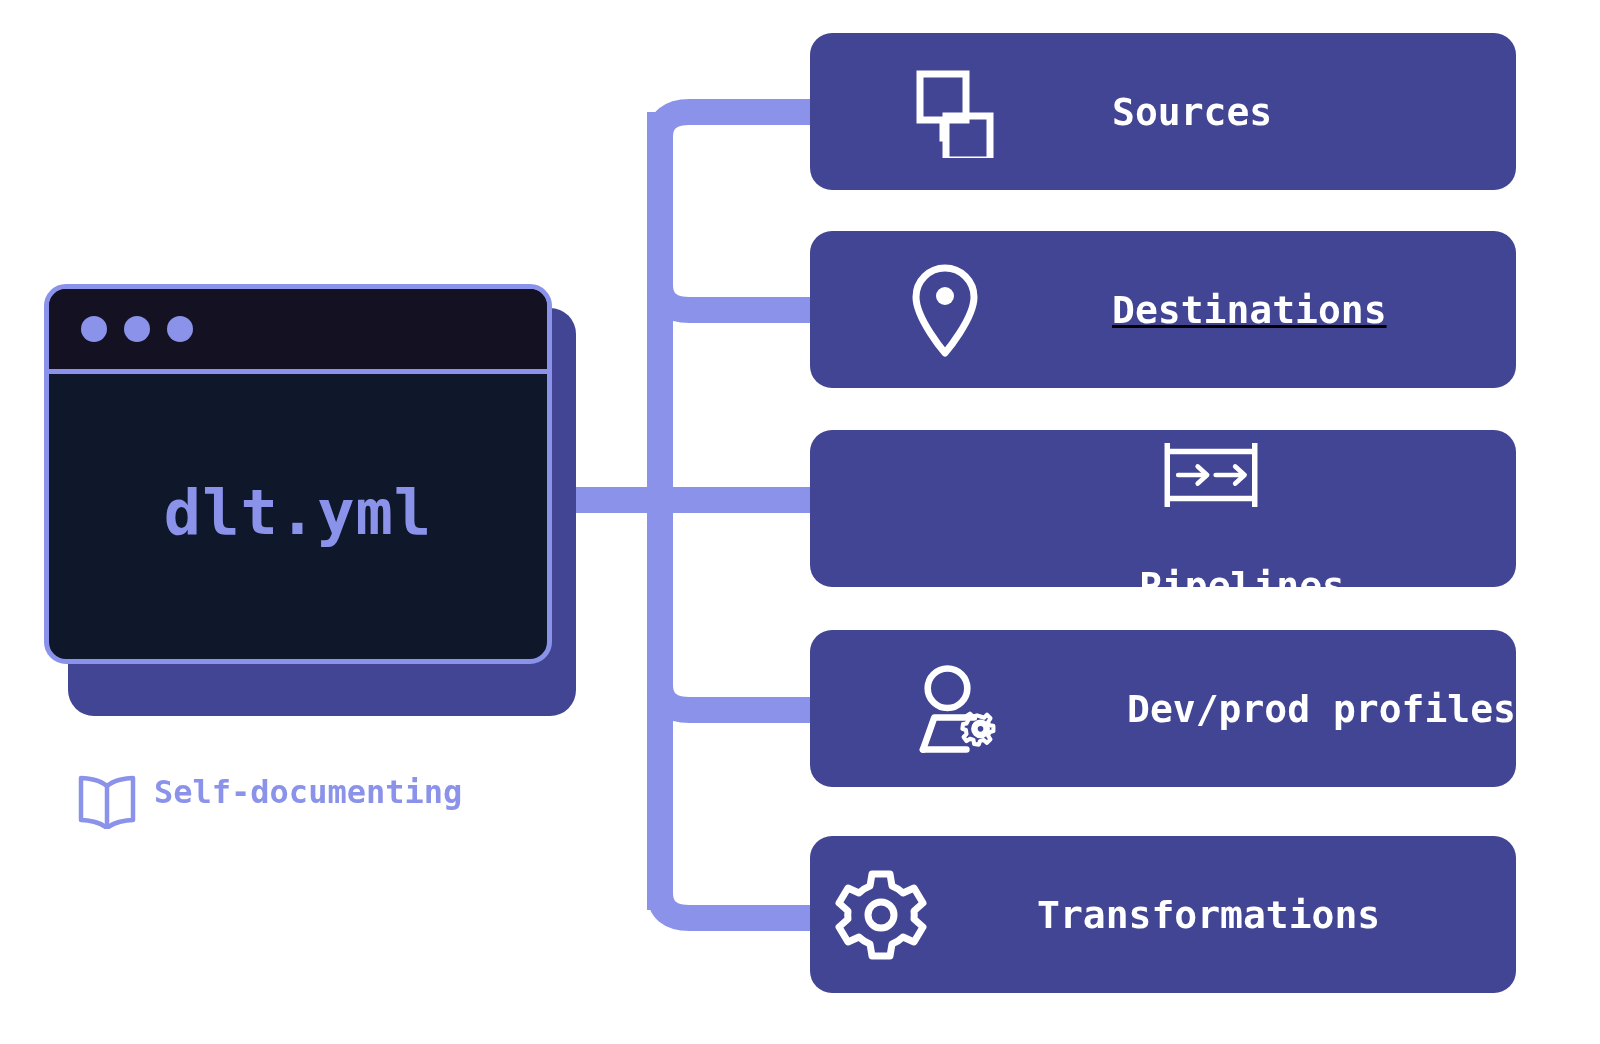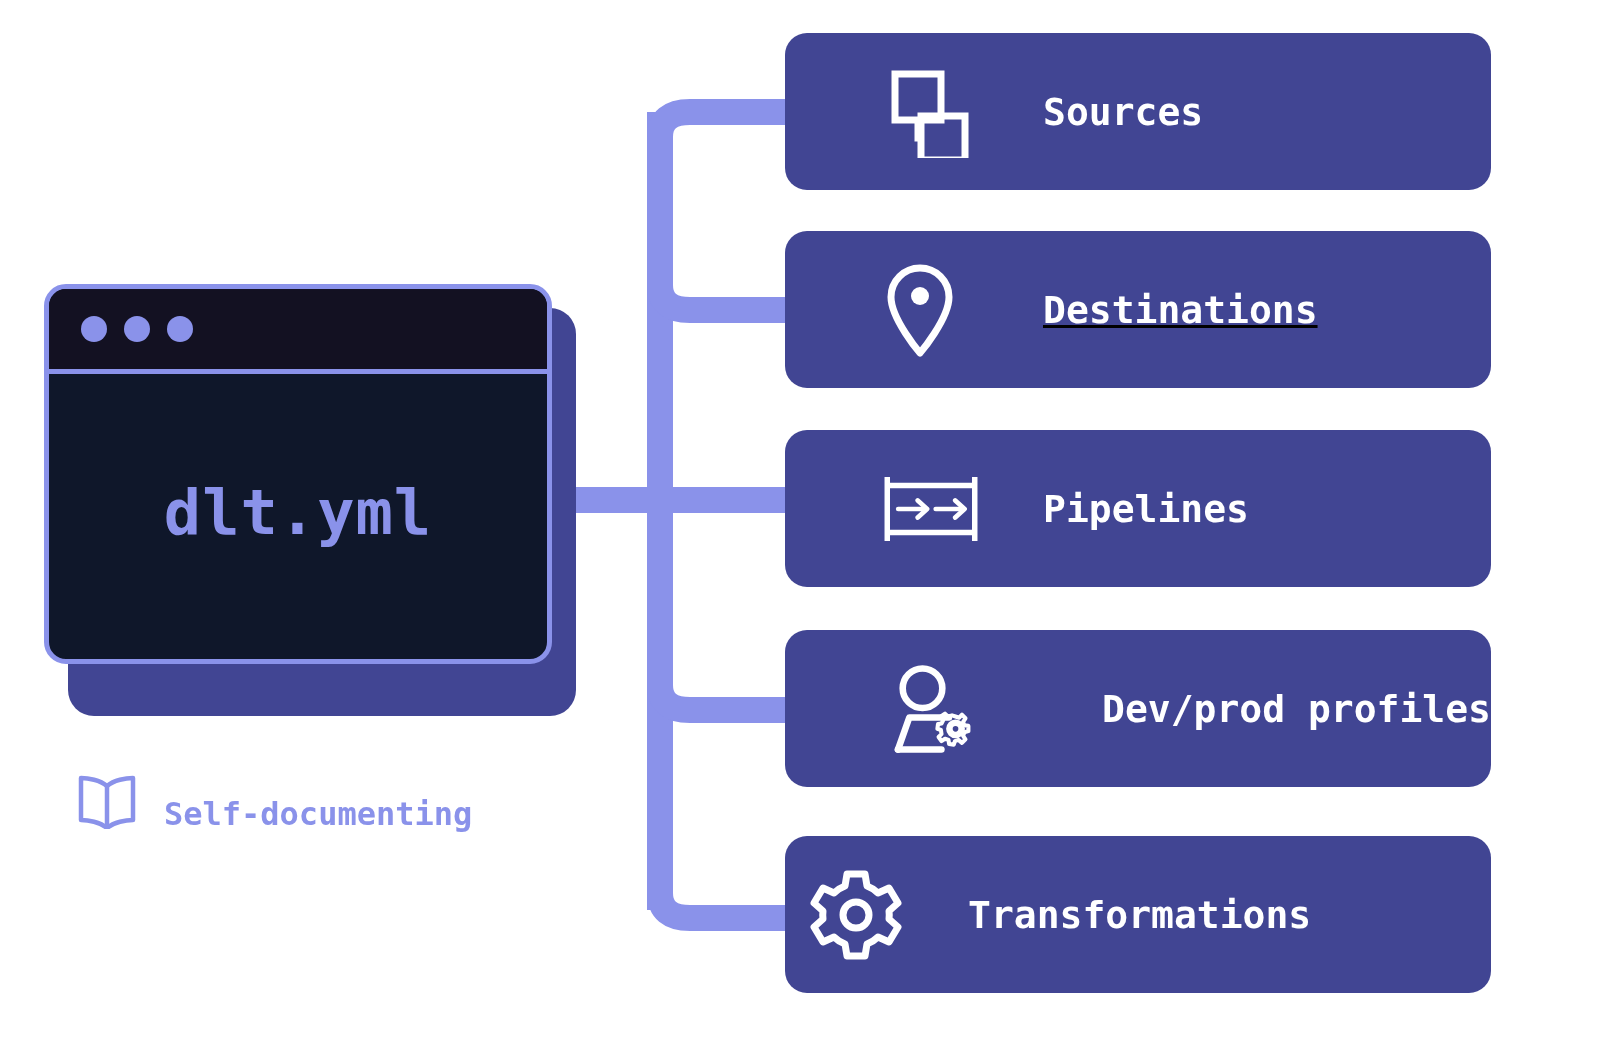--- a/index.html
+++ b/index.html
@@ -91,64 +91,65 @@
     line-height: 1;
     margin-top: -8px;
   }
 
   
   #self-doc {
     position: absolute;
     left: 76px;
     top: 773px;
     display: flex;
-    align-items: flex-end;
-    gap: 26px;
+    align-items: flex-start;
+    gap: 16px;
   }
   #self-doc-label {
     color: #8a92ea;
     font-family: "DejaVu Sans Mono", "Liberation Mono", monospace;
     font-size: 32px;
     font-weight: 700;
     letter-spacing: 0px;
     white-space: nowrap;
   }
 
   
   .card {
     position: absolute;
-    left: 785px;
+    left: 810px;
     width: 706px;
     height: 157px;
     background: #414593;
     border-radius: 22px;
     display: flex;
     align-items: center;
     box-sizing: border-box;
     padding-left: 96px;
+    gap: 44px;
   }
   .card-icon {
     flex: 0 0 auto;
     width: 100px;
     display: flex;
     align-items: center;
     justify-content: flex-start;
   }
   .card-label {
     color: #ffffff;
     font-family: "DejaVu Sans Mono", "Liberation Mono", monospace;
     font-size: 38px;
     font-weight: 700;
     letter-spacing: 0px;
     white-space: nowrap;
     margin-left: 62px;
   }
   #card-0 { top: 33px; }
   #card-1 { top: 231px; text-decoration: underline; }
-  #card-2 { top: 430px; }
+  #card-2 { top: 430px; flex-direction: column; }
   #card-3 { top: 630px; justify-content: space-between; }
   #card-4 { top: 836px; padding-left: 21px; }
 </style>
 </head>
 <body>
 
 <div id="stage">
 
   <svg id="connectors" viewBox="0 0 1600 1044">
     <g fill="none" stroke="#8a92ea" stroke-width="26" stroke-linecap="butt" stroke-linejoin="round">

